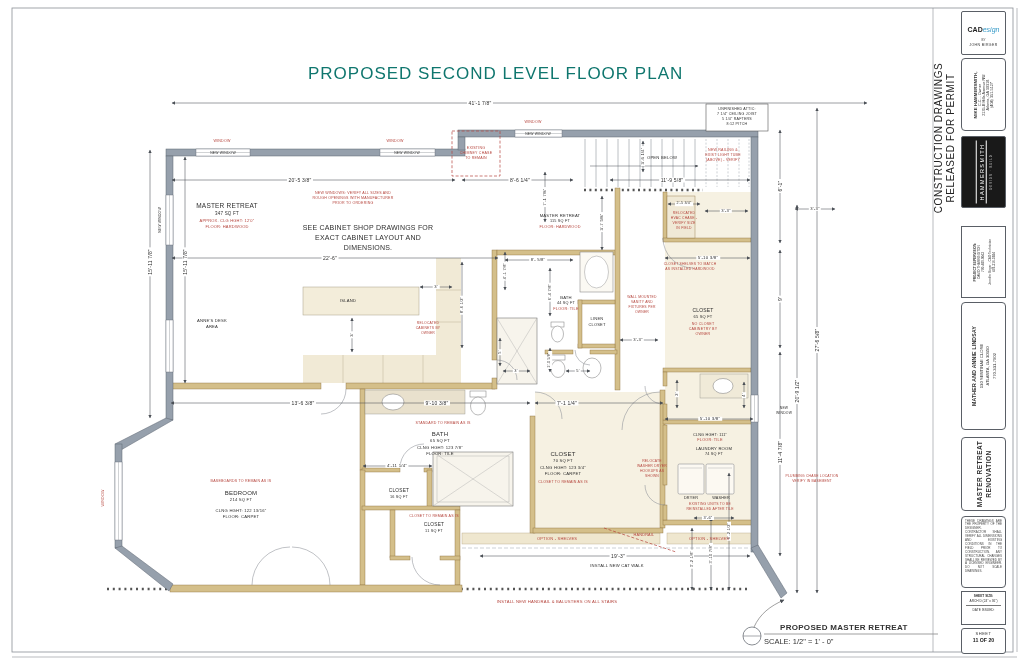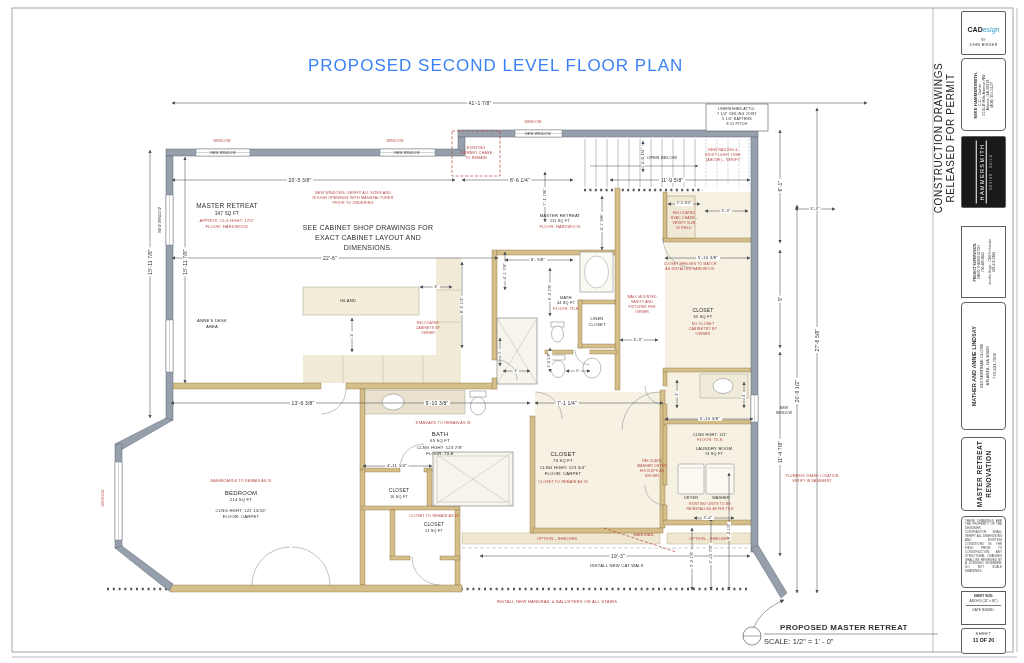--- a/index.html
+++ b/index.html
@@ -4,21 +4,21 @@
 <style>
   html,body{margin:0;padding:0;background:#fff;}
   .sheet{position:relative;width:1024px;height:663px;background:#ffffff;overflow:hidden;
          font-family:"Liberation Sans",sans-serif;color:#2e2e2e;}
   .sheet svg{position:absolute;left:0;top:0;}
   .d{stroke:#4a4f55;stroke-width:.55;marker-start:url(#ar);marker-end:url(#ar);}
   #labels{position:absolute;left:0;top:0;width:1024px;height:663px;}
   .pl{position:absolute;transform:translate(-50%,-50%);white-space:nowrap;color:#2e2e2e;letter-spacing:.2px;line-height:1;}
   .pl.red{color:#b5443c;}
   .pl.bg{background:#fff;padding:0 1.5px;}
-  .main-title{position:absolute;left:308px;top:56px;font-size:17px;letter-spacing:1px;color:#3b82f6;}
+  .main-title{position:absolute;left:308px;top:64px;font-size:17px;letter-spacing:1px;color:#0f766e;}
   .stamp{position:absolute;left:931px;top:18px;width:28px;height:240px;}
   .stamp .rot{position:absolute;left:50%;top:50%;transform:translate(-50%,-50%) rotate(-90deg);
               white-space:nowrap;text-align:center;font-size:10px;letter-spacing:.6px;color:#222;line-height:12px;}
   .tb{position:absolute;border:.8px solid #5a5f66;background:#fff;box-sizing:border-box;}
   .rot{position:absolute;left:50%;top:50%;transform:translate(-50%,-50%) rotate(-90deg);white-space:nowrap;text-align:center;}
   .logo-box{border-radius:2px;text-align:center;padding-top:6px;}
   .logo-cad{font-size:7px;font-weight:bold;color:#222;}
   .logo-esign{font-size:7px;font-style:italic;color:#3a9cc9;}
   .logo-by{font-size:3px;color:#444;margin-top:2px;}
   .logo-name{font-size:3.5px;color:#333;margin-top:1px;letter-spacing:.4px;}

